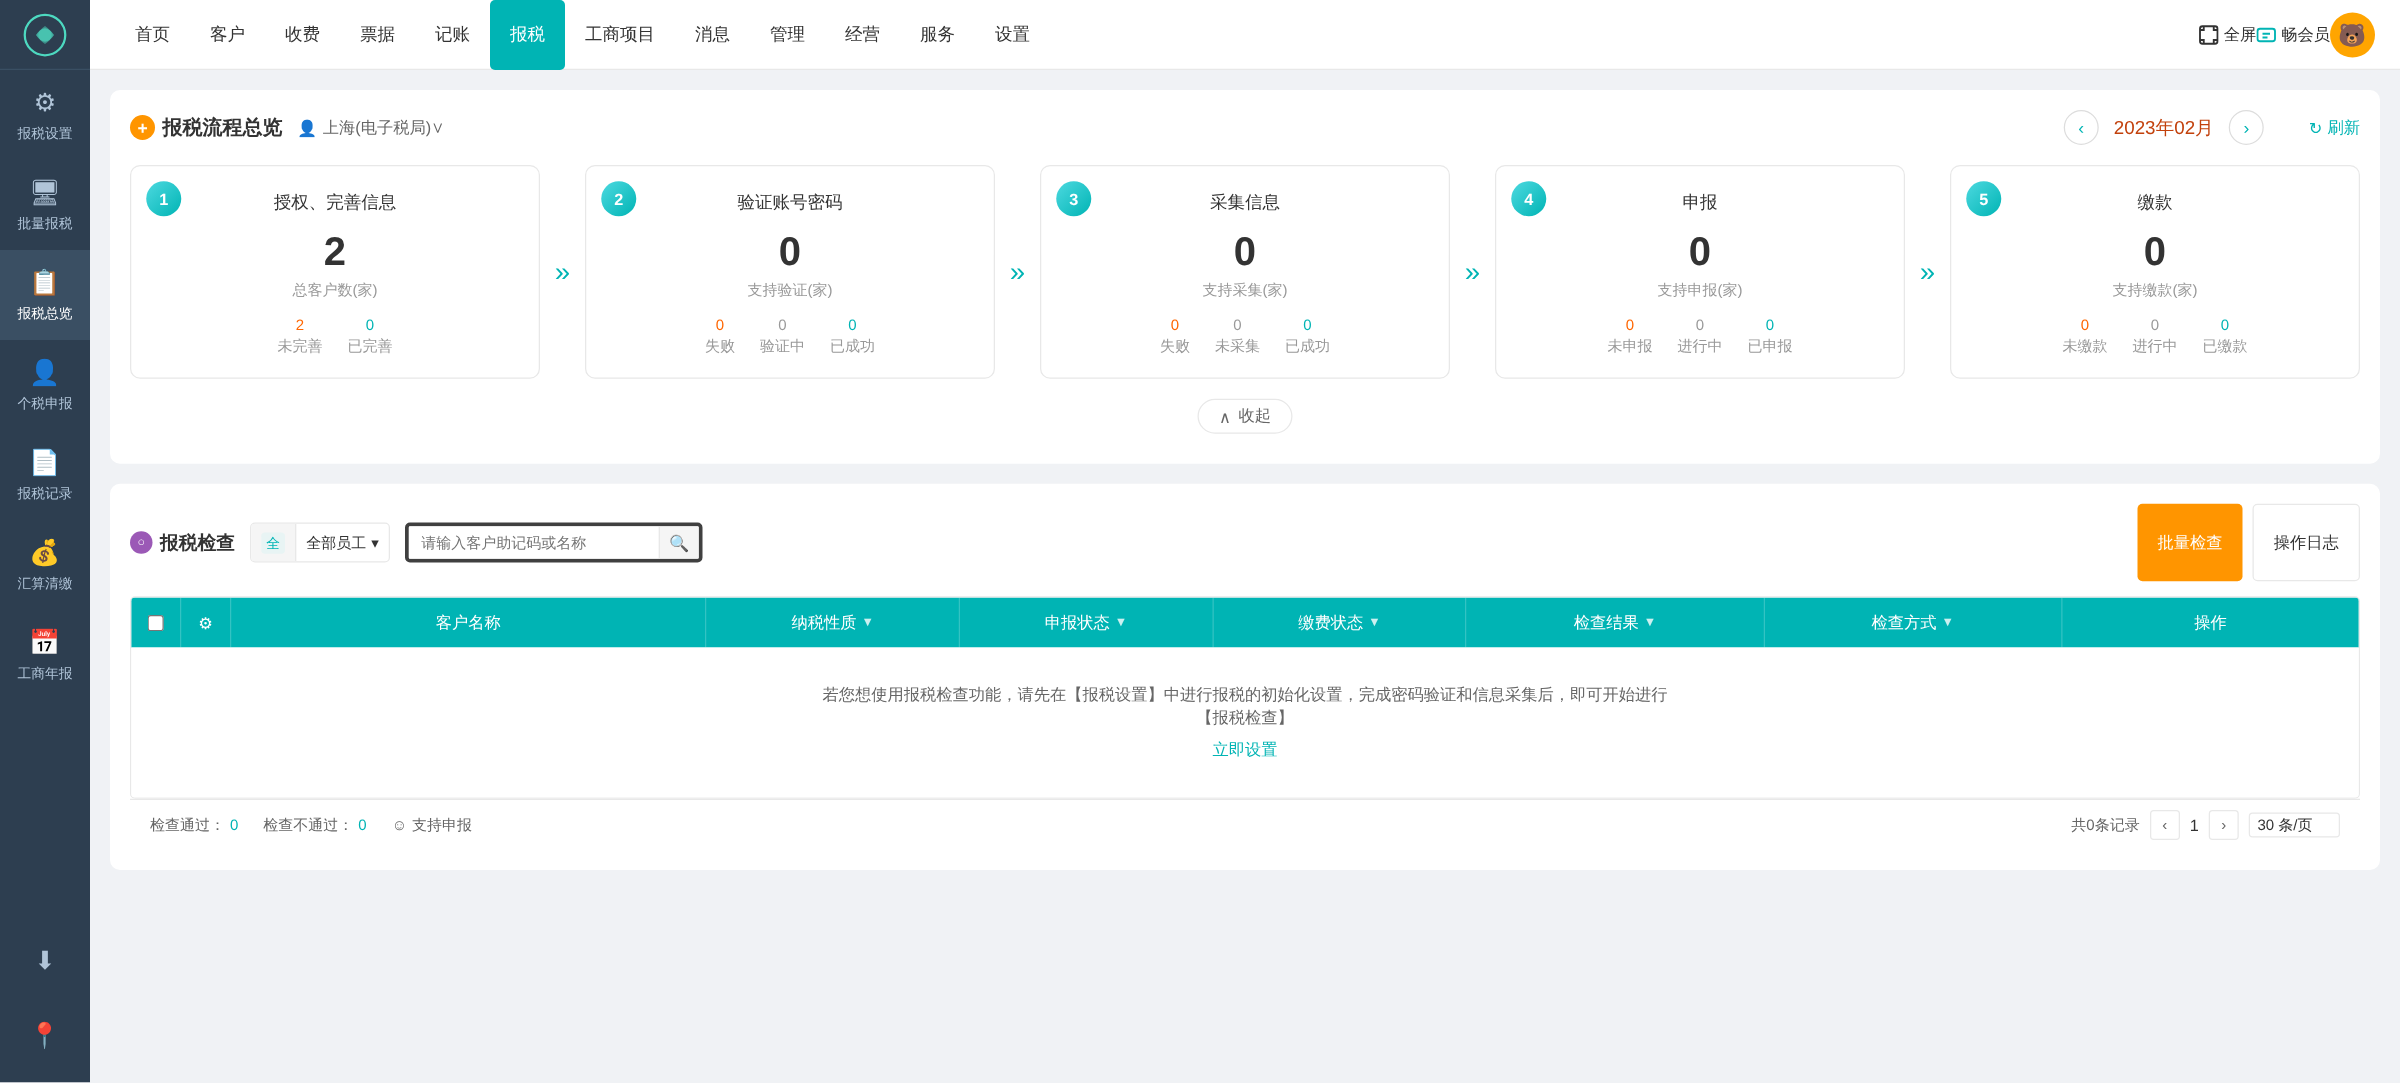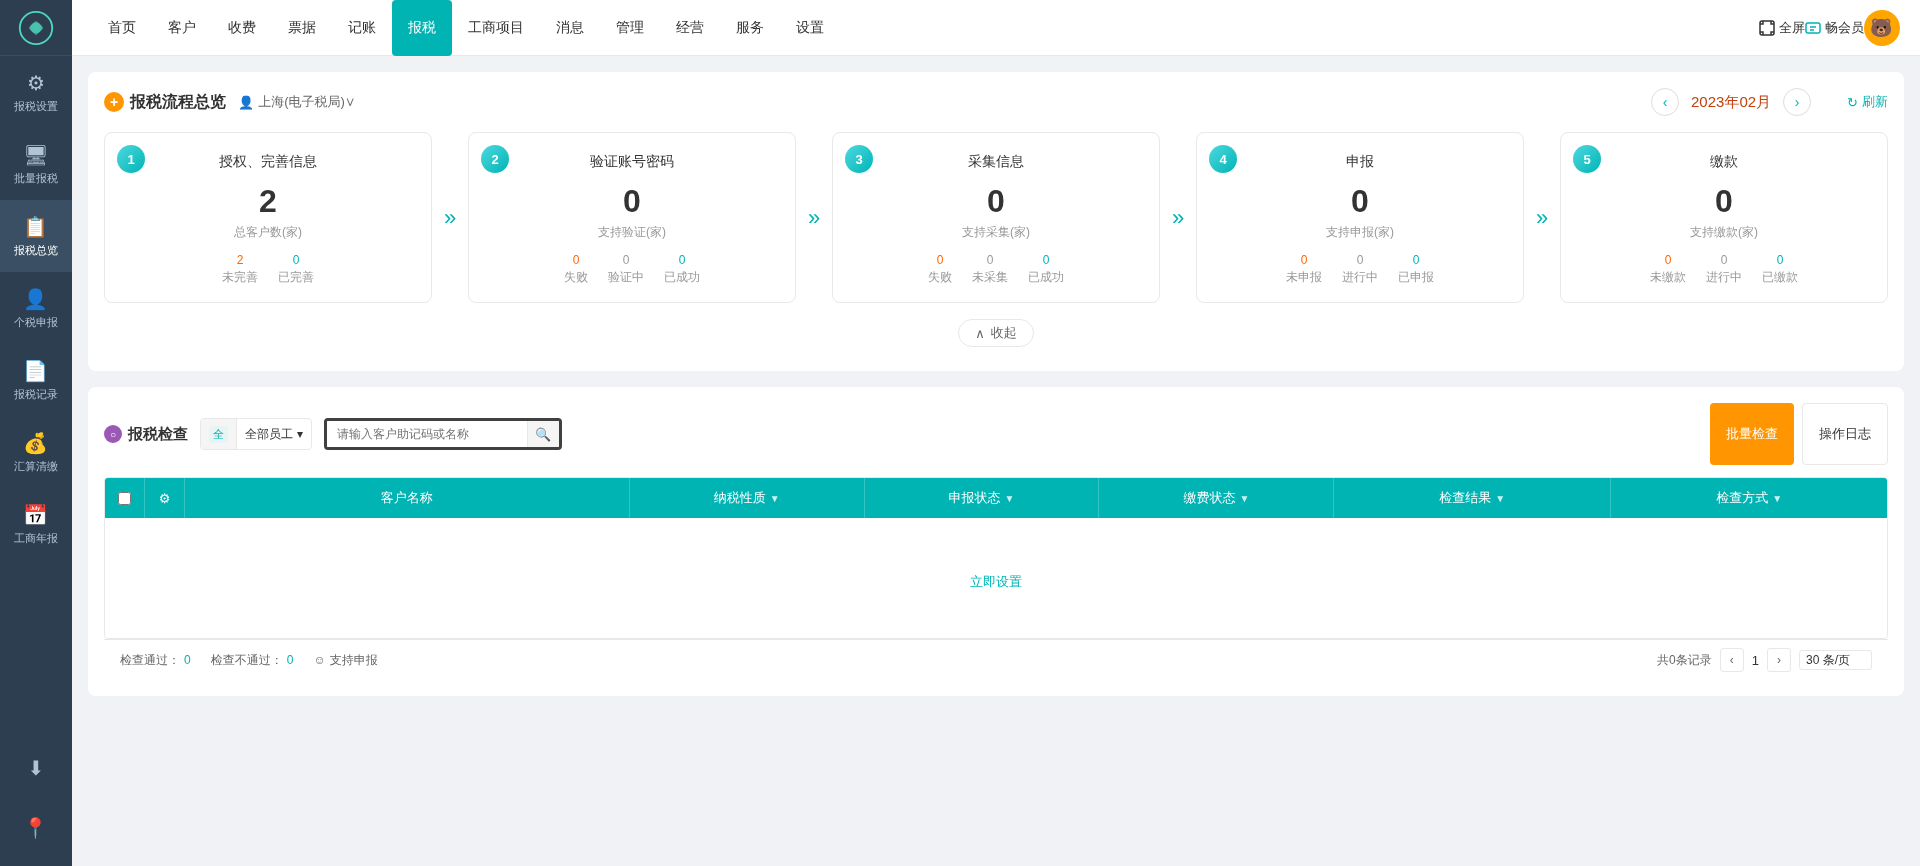--- a/index.html
+++ b/index.html
@@ -733,23 +733,27 @@
             <span class="filter-icon">▼</span>
           </div>
           <div class="th th-result">
             <span>检查结果</span>
             <span class="filter-icon">▼</span>
           </div>
           <div class="th th-method">
             <span>检查方式</span>
             <span class="filter-icon">▼</span>
           </div>
+          <div class="th th-action">
+            <span>操作</span>
+          </div>
         </div>
         <div class="table-body">
           <div class="table-body-content">
+            <p>若您想使用报税检查功能，请先在【报税设置】中进行报税的初始化设置，完成密码验证和信息采集后，即可开始进行【报税检查】</p>
             <a class="link-text">立即设置</a>
           </div>
         </div>
       </div>
 
       <div class="table-footer">
         <div class="footer-left">
           <div class="footer-stat">
             <span>检查通过：</span>
             <a>0</a>

